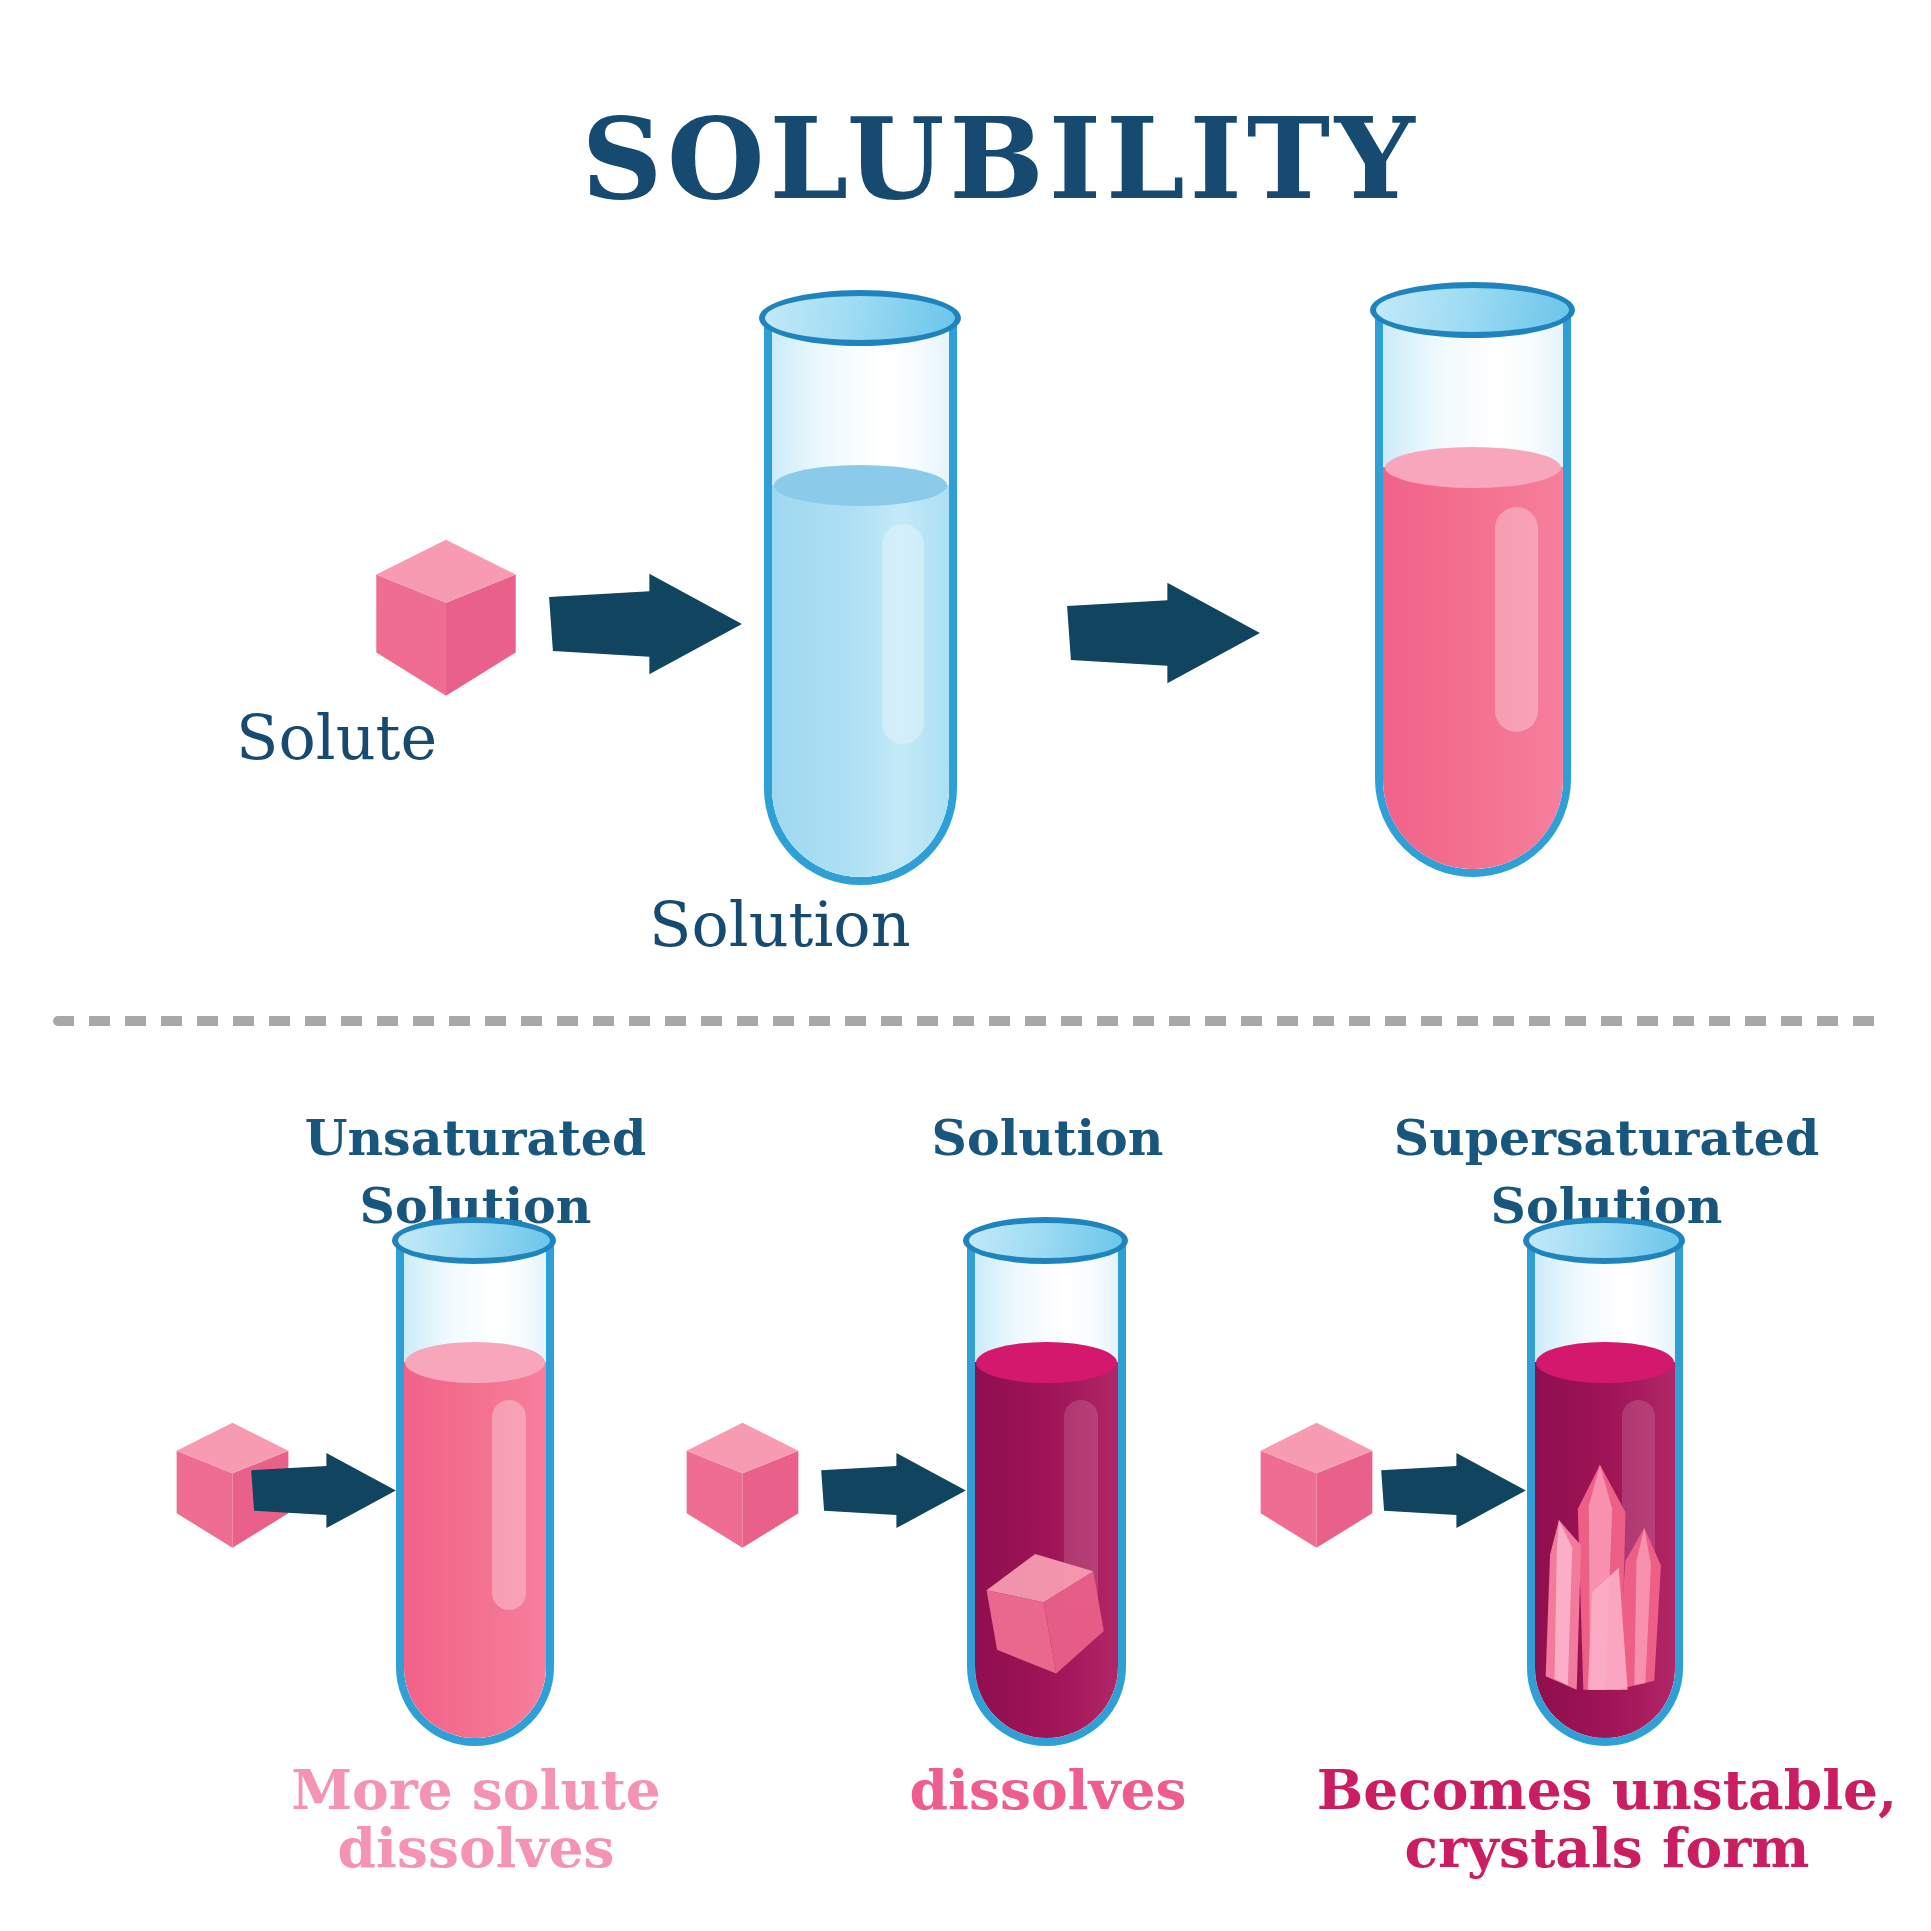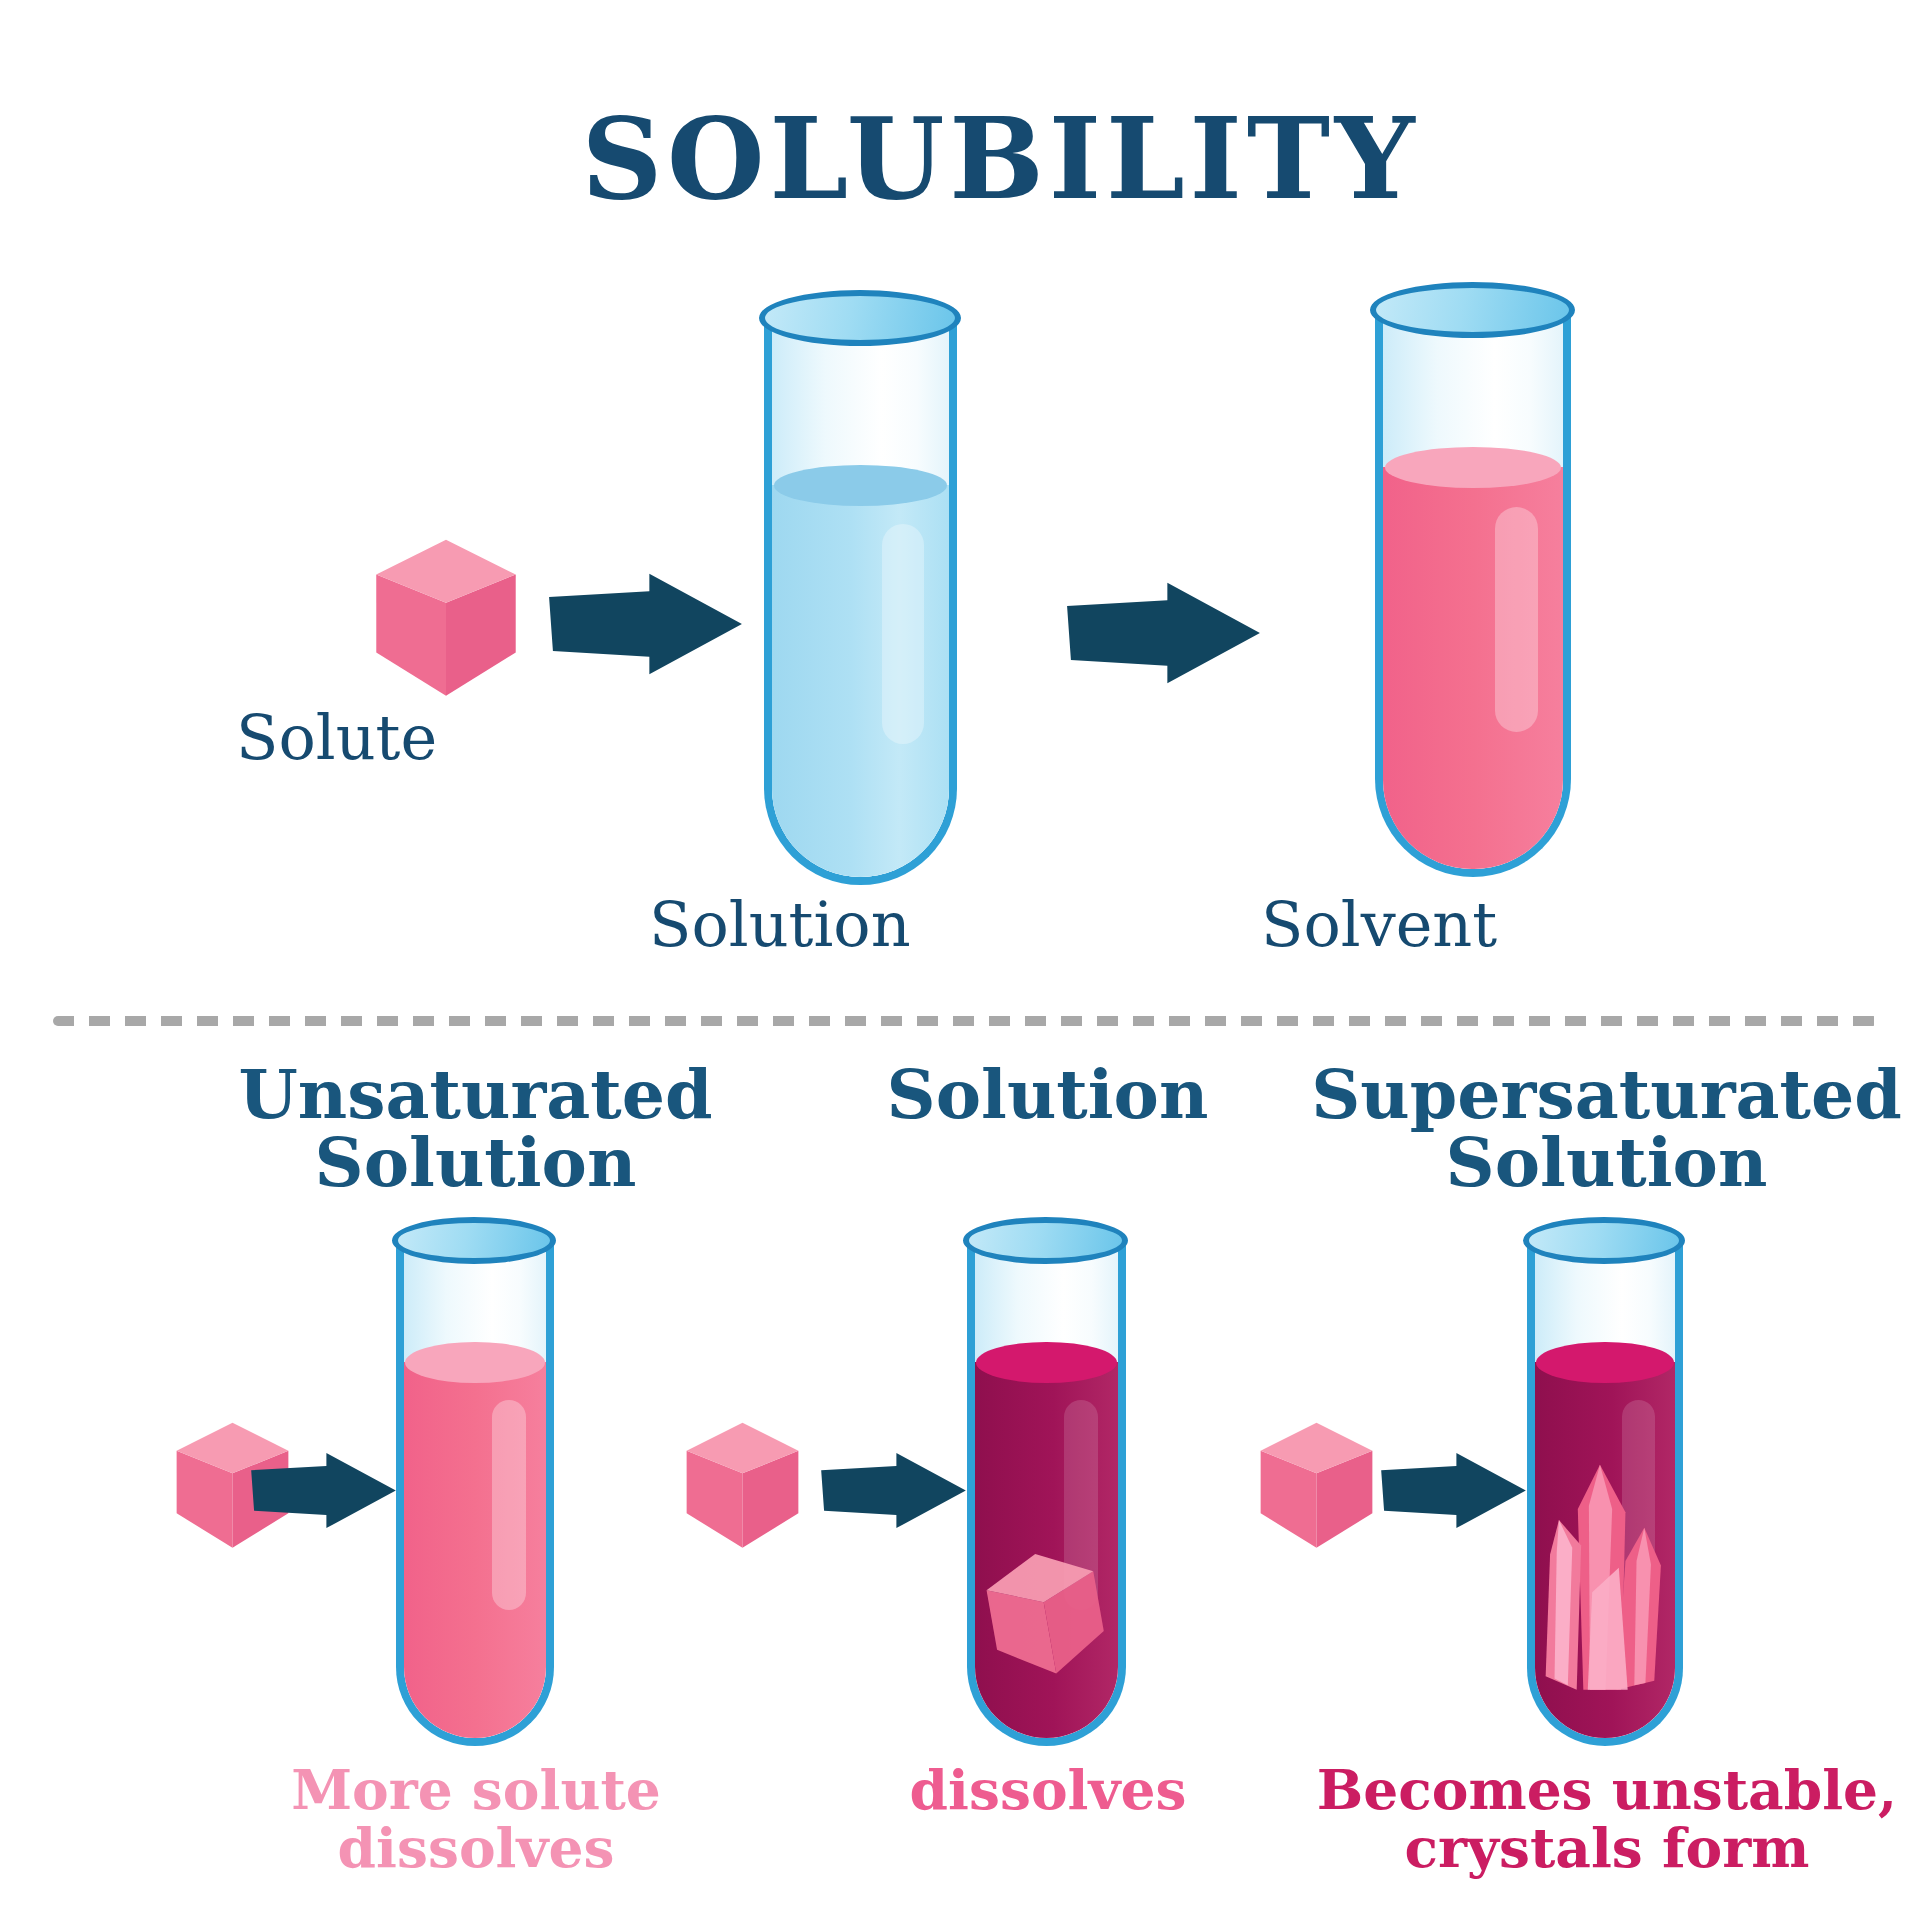--- a/index.html
+++ b/index.html
@@ -6,21 +6,21 @@
   body{width:1931px;height:1931px;font-family:"DejaVu Serif",serif;}
   .stage{position:relative;width:1931px;height:1931px;background:#fff;overflow:hidden;}
 
   .title{position:absolute;left:0;top:93px;width:1931px;text-align:center;
          font-size:112px;font-weight:bold;letter-spacing:4.8px;color:var(--navy);margin-left:35px;}
 
   .lbl{position:absolute;width:425px;font-weight:normal;
        font-size:62px;color:var(--navy);}
 
   .heading{position:absolute;width:637px;text-align:center;font-weight:bold;
-           font-size:68px;line-height:68px;color:var(--heading);}
+           font-size:49px;line-height:68px;color:var(--heading);margin-top:44px;}
 
   .caption{position:absolute;width:676px;text-align:center;font-weight:bold;
            font-size:55px;line-height:58px;}
 
   
   .tube{position:absolute;border:8.7px solid var(--tube-stroke);border-top:none;
         background:transparent;}
   .tube.big{border-radius:0 0 101px 101px;}
   .tube.small{border-radius:0 0 83px 83px;}
   .tube-inner{position:absolute;left:0;top:0;right:0;bottom:0;overflow:hidden;
@@ -80,21 +80,20 @@
 
   <div class="tube big" style="left:1375px;top:311px;width:180px;height:558px;">
     <div class="tube-inner">
       <div class="liquid pink" style="top:156px;">
         <div class="surface"></div>
         <div class="streak"></div>
       </div>
     </div>
     <div class="rim" style="left:-13.5px;top:-29px;width:193px;height:44px;"></div>
   </div>
-  <div class="lbl" style="left:1261px;top:888px;">Solvent</div>
 
   <div class="divider" style="left:53px;top:1016px;width:1825px;"></div>
 
   <div class="heading" style="left:157px;top:1060px;">
     <div>Unsaturated</div>
     <div>Solution</div>
   </div>
   <div class="heading" style="left:729px;top:1060px;">
     <div>Solution</div>
   </div>

